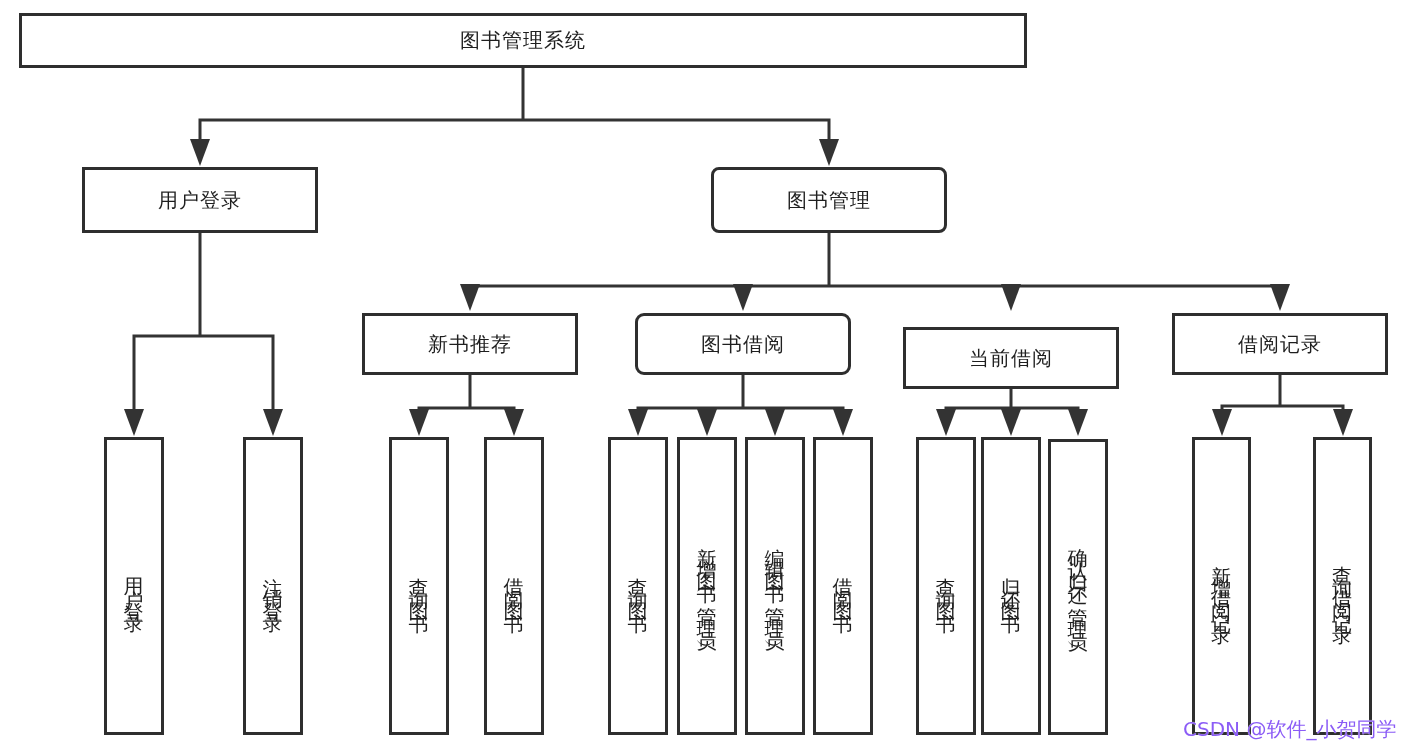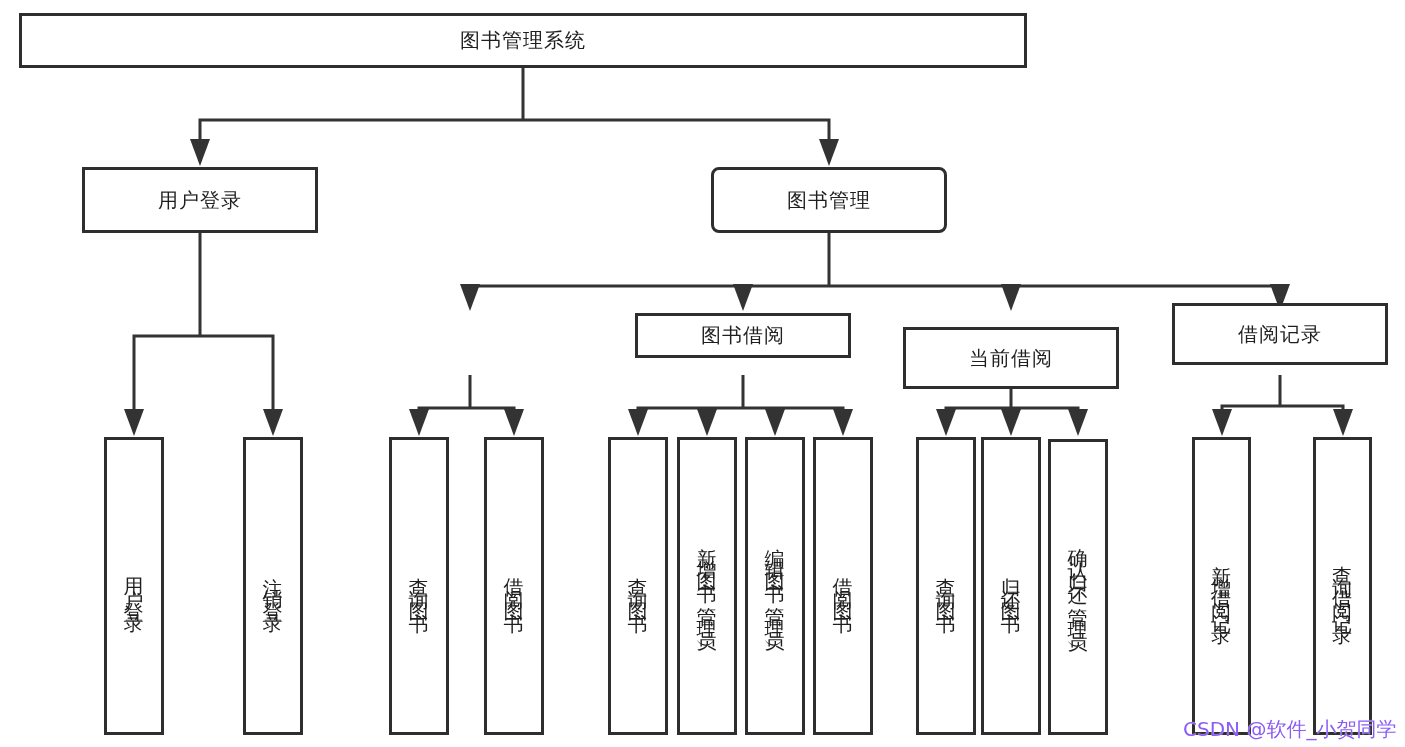--- a/index.html
+++ b/index.html
@@ -97,27 +97,30 @@
     <span>图书管理系统</span>
   </div>
 
   <div class="node h" style="left:82px; top:167px; width:236px; height:66px;">
     <span>用户登录</span>
   </div>
   <div class="node h" style="left:711px; top:167px; width:236px; height:66px;border-radius:8px;">
     <span>图书管理</span>
   </div>
 
-  <div class="node h" style="left:635px; top:313px; width:216px; height:45px;">
+  <div class="node h" style="left:362px; top:313px; width:216px; height:62px;">
+    <span>新书推荐</span>
+  </div>
+  <div class="node h" style="left:635px; top:313px; width:216px; height:62px;border-radius:9px;">
     <span>图书借阅</span>
   </div>
   <div class="node h" style="left:903px; top:327px; width:216px; height:62px;">
     <span>当前借阅</span>
   </div>
-  <div class="node h" style="left:1172px; top:303px; width:216px; height:62px;">
+  <div class="node h" style="left:1172px; top:313px; width:216px; height:62px;">
     <span>借阅记录</span>
   </div>
 
   <div class="node v" style="left:104px; top:437px; width:60px; height:298px;">
     <span>用户登录</span>
   </div>
   <div class="node v" style="left:243px; top:437px; width:60px; height:298px;">
     <span>注销登录</span>
   </div>
 

